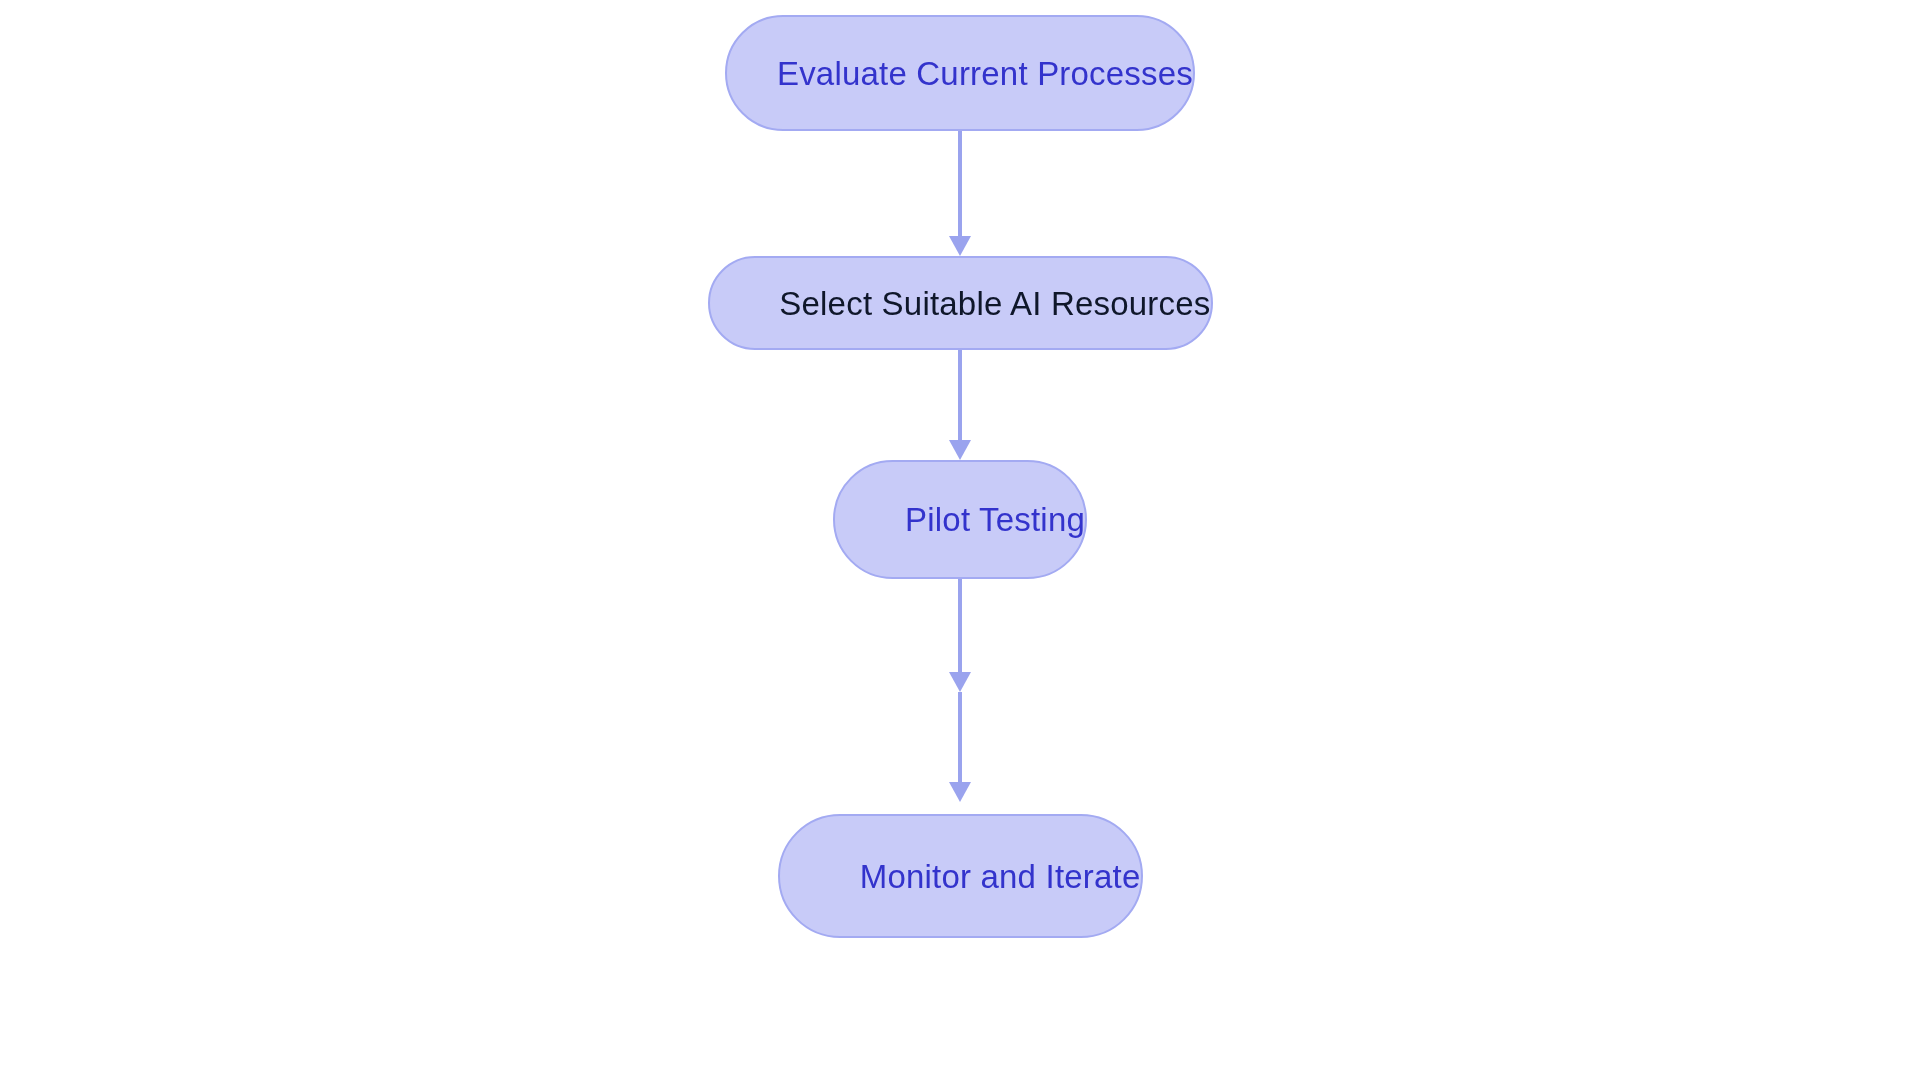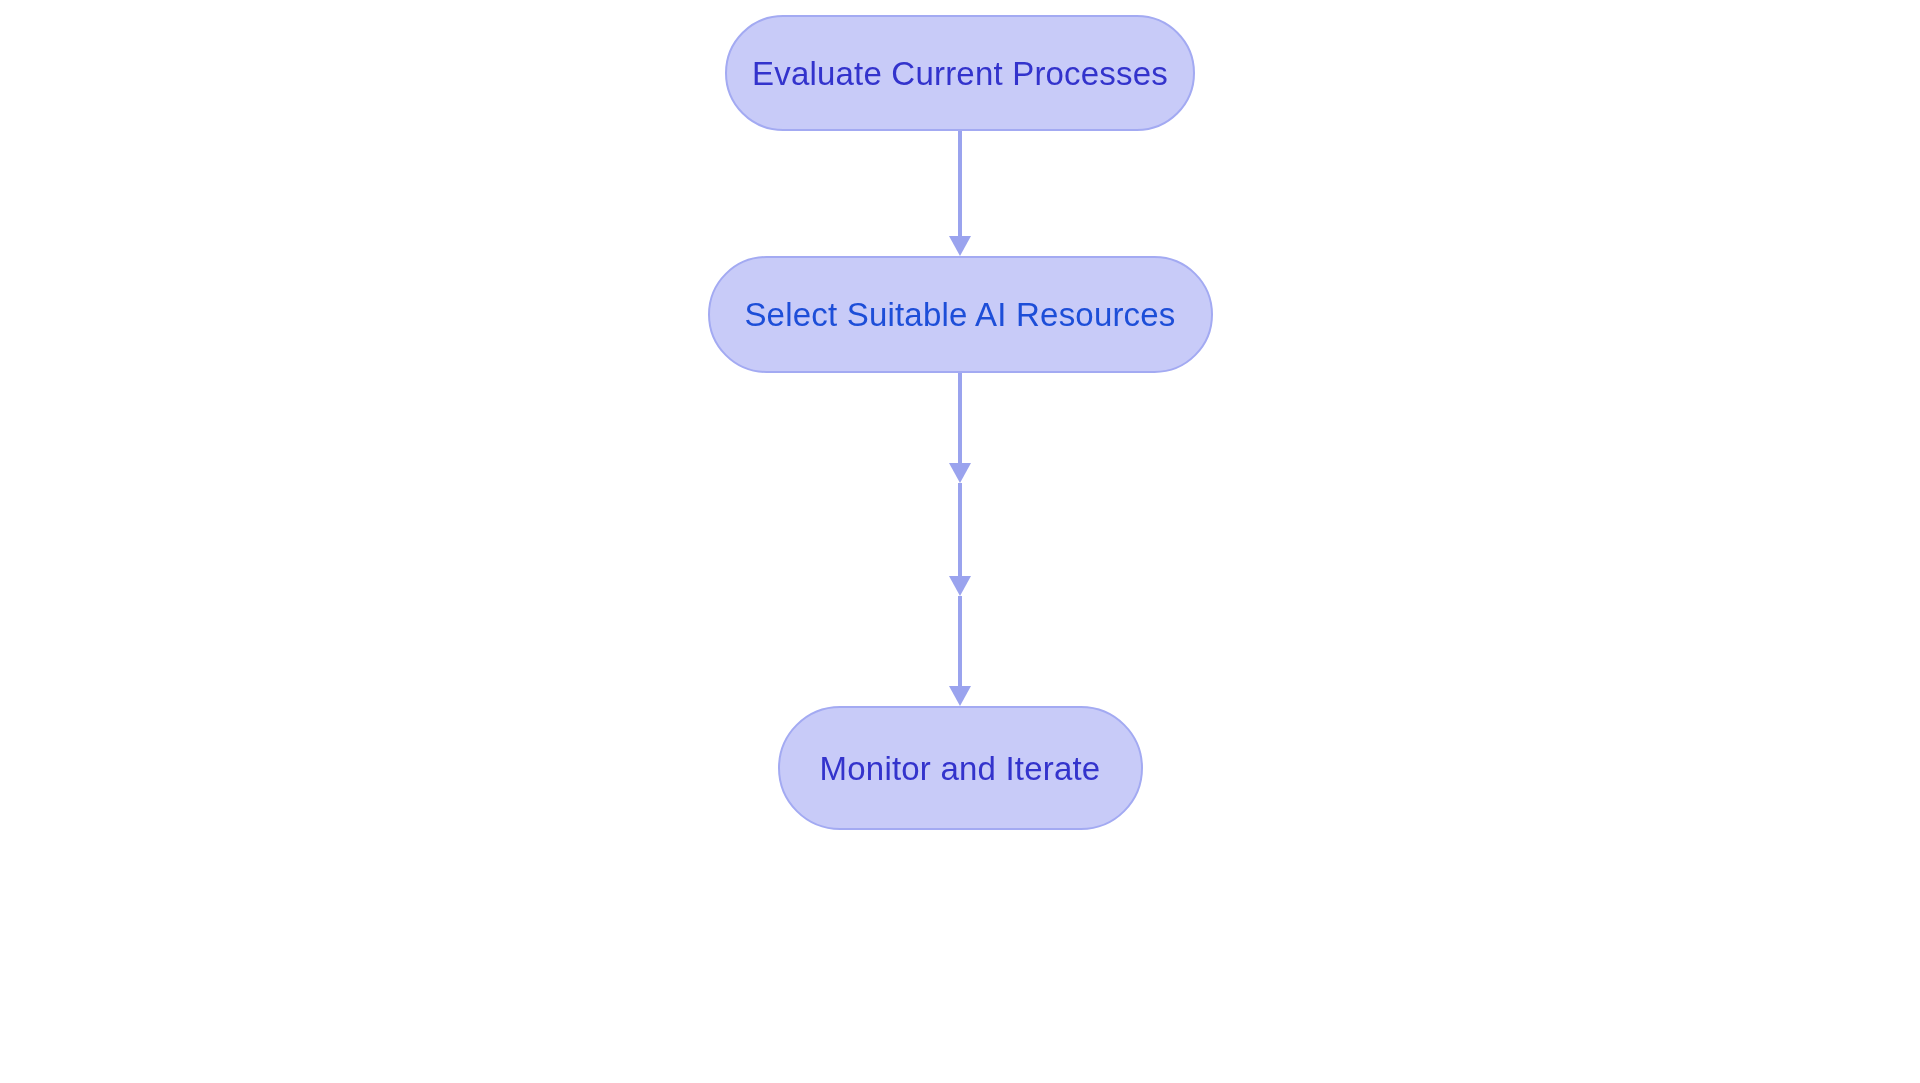--- a/index.html
+++ b/index.html
@@ -25,21 +25,21 @@
     width: 1920px;
     height: 1083px;
     display: flex;
     flex-direction: column;
     align-items: center;
   }
   .node {
     box-sizing: border-box;
     display: flex;
     align-items: center;
-    justify-content: center;
+    justify-content: flex-end;
     background: #c8cbf8;
     border: 2px solid #a3aaf2;
     border-radius: 999px;
     color: #3333cc;
     font-family: "Liberation Sans", sans-serif;
     font-size: 33px;
     font-weight: 400;
     letter-spacing: 0.2px;
     line-height: 1;
     white-space: nowrap;
@@ -75,39 +75,42 @@
 
     <div class="node" id="n1" style="width: 470px; height: 116px; background: rgb(200, 203, 248); border-color: rgb(163, 170, 242); color: rgb(51, 51, 204);">
       <span>Evaluate Current Processes</span>
     </div>
 
     <div class="connector" id="e1" style="height: 125px;">
       <div class="stem" style="background: rgb(154, 163, 238);"></div>
       <div class="head" style="border-top-color: rgb(154, 163, 238);"></div>
     </div>
 
-    <div class="node" id="n2" style="width: 505px; height: 117px; background: rgb(200, 203, 248); border-color: rgb(163, 170, 242); color: #1d4ed8;">
+    <div class="node" id="n2" style="width: 505px; height: 94px; background: rgb(200, 203, 248); border-color: rgb(163, 170, 242); color: #0f172a;">
       <span>Select Suitable AI Resources</span>
     </div>
 
     <div class="connector" id="e2" style="height: 110px;">
       <div class="stem" style="background: rgb(154, 163, 238);"></div>
       <div class="head" style="border-top-color: rgb(154, 163, 238);"></div>
     </div>
 
+    <div class="node" id="n3" style="width: 254px; height: 119px; background: rgb(200, 203, 248); border-color: rgb(163, 170, 242); color: rgb(51, 51, 204);">
+      <span>Pilot Testing</span>
+    </div>
 
     <div class="connector" id="e3" style="height: 113px;">
       <div class="stem" style="background: rgb(154, 163, 238);"></div>
       <div class="head" style="border-top-color: rgb(154, 163, 238);"></div>
     </div>
 
 
     <div class="connector" id="e4" style="height: 110px;">
       <div class="stem" style="background: rgb(154, 163, 238);"></div>
       <div class="head" style="border-top-color: rgb(154, 163, 238);"></div>
     </div>
 
-    <div class="node" id="n5" style="width: 365px; height: 124px; background: rgb(200, 203, 248); border-color: rgb(163, 170, 242); color: rgb(51, 51, 204);">
+    <div class="node" id="n5" style="width: 365px; height: 124px; background: rgb(200, 203, 248); border-color: rgb(163, 170, 242); color: rgb(51, 51, 204); margin-top: 12px;">
       <span>Monitor and Iterate</span>
     </div>
 
   </div>
 </div>
 
 </body></html>

